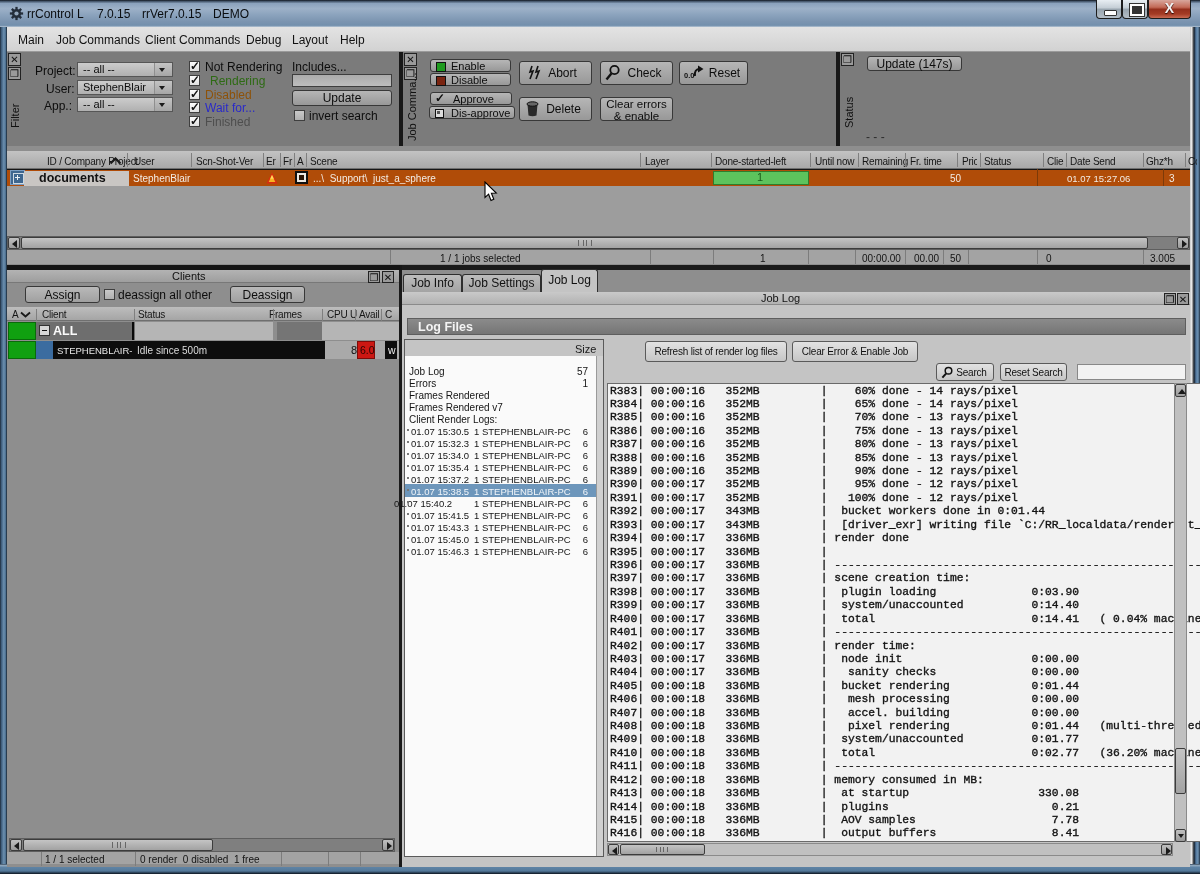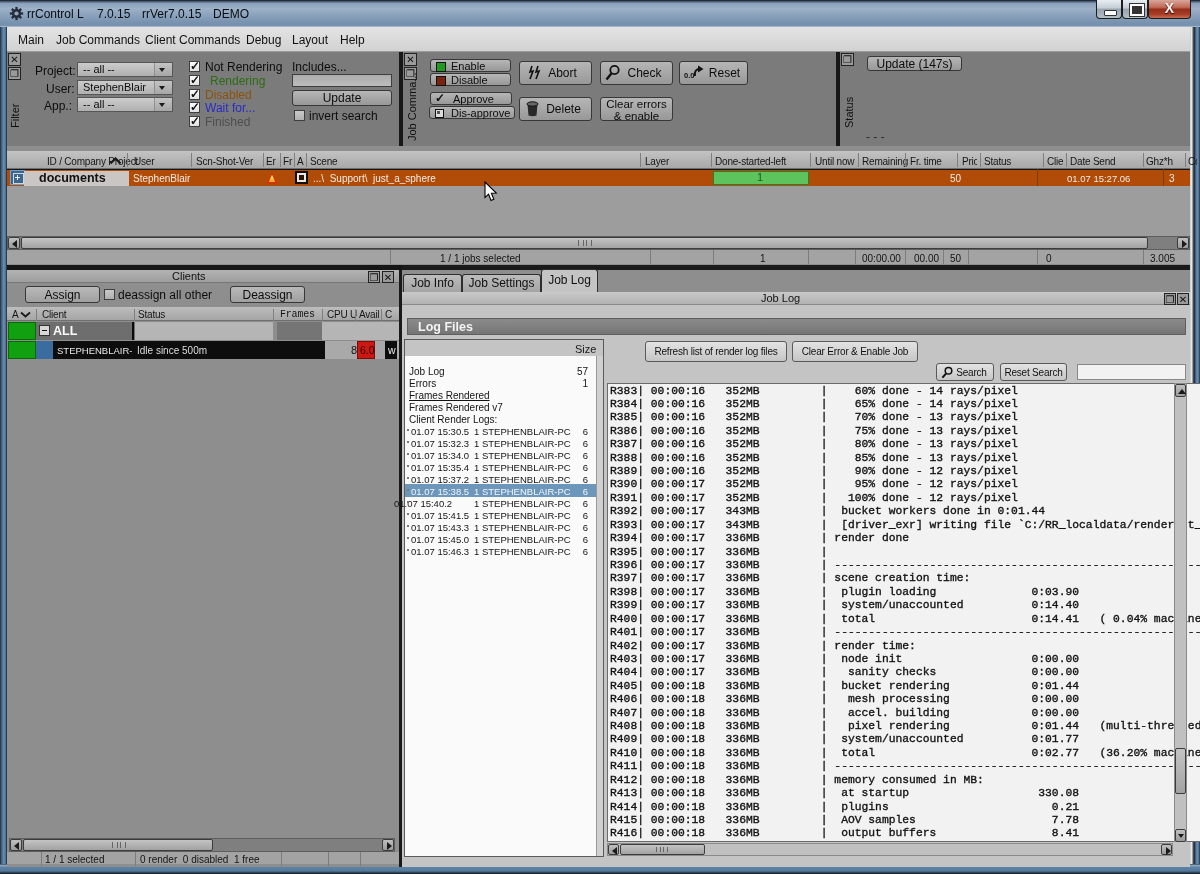--- a/index.html
+++ b/index.html
@@ -316,21 +316,21 @@
 <div class="abs lbl" style="left:118px;top:288px;">deassign all other</div>
 <div class="abs pbtn" style="left:230px;top:286px;width:75px;height:17px;line-height:16px;background:linear-gradient(#b9b9b9,#a0a0a0);">Deassign</div>
 
 <div class="abs" style="left:7px;top:307px;width:392px;height:14px;background:linear-gradient(#bdbdbd,#a5a5a5);border-bottom:1px solid #6f6f6f;box-sizing:border-box;"></div>
 <div class="abs ch" style="left:12px;top:309px;">A</div>
 <svg class="abs" style="left:20px;top:311px;" width="11" height="7" viewBox="0 0 11 7">
       <path d="M1 1.5 L5.5 5.5 L10 1.5" fill="none" stroke="#1a1a1a" stroke-width="1.8"></path>
     </svg>
 <div class="abs ch" style="left:42px;top:309px;">Client</div>
 <div class="abs ch" style="left:138px;top:309px;">Status</div>
-<div class="abs ch" style="left:280px;top:309px;font-family:Liberation Mono, monospace;">Frames</div>
+<div class="abs ch" style="left:269px;top:309px;">Frames</div>
 <div class="abs ch" style="left:327px;top:309px;">CPU U</div>
 <div class="abs ch" style="left:359px;top:309px;width:20px;overflow:hidden;">Availa</div>
 <div class="abs ch" style="left:385px;top:309px;">C</div>
 <div class="abs csep" style="left:36px;"></div>
     <div class="abs csep" style="left:134px;"></div>
 <div class="abs csep" style="left:273px;"></div>
     <div class="abs csep" style="left:322px;"></div>
 <div class="abs csep" style="left:355px;"></div>
     <div class="abs csep" style="left:381px;"></div>
 
@@ -399,21 +399,21 @@
 
 <div class="abs" style="left:404px;top:339px;width:200px;height:518px;background:#c4c4c4;border:1px solid #5a5a5a;box-sizing:border-box;"></div>
 <div class="abs lit" style="left:575px;top:343px;">Size</div>
 <div class="abs" style="left:405px;top:356px;width:191px;height:500px;background:#fafafa;"></div>
 <div class="abs" style="left:596px;top:356px;width:7px;height:500px;background:#d0d0d0;border-left:1px solid #9a9a9a;box-sizing:border-box;"></div>
 <div id="loglist"></div>
 <div class="lrow" style="left:409px;top:365.5px;">Job Log</div>
 <div class="lrow" style="left:570px;top:365.5px;width:18px;text-align:right;">57</div>
 <div class="lrow" style="left:409px;top:377.5px;">Errors</div>
 <div class="lrow" style="left:570px;top:377.5px;width:18px;text-align:right;">1</div>
-<div class="lrow" style="left:409px;top:389.5px;text-decoration:underline;">Frames Rendered</div>
+<div class="lrow" style="left:409px;top:389.5px;">Frames Rendered</div>
 <div class="lrow" style="left:409px;top:401.5px;">Frames Rendered v7</div>
 <div class="lrow" style="left:409px;top:413.5px;">Client Render Logs:</div>
 <div class="lrow ent" style="left:411px;top:425.5px;color:#141414;">01.07 15:30.5</div>
 <div class="lrow ent" style="left:474px;top:425.5px;color:#141414;">1 STEPHENBLAIR-PC</div>
 <div class="lrow ent" style="left:576px;top:425.5px;width:12px;text-align:right;color:#141414;">6</div>
 <div class="abs" style="left:407px;top:428.5px;width:2px;height:2px;background:#777;"></div>
 <div class="lrow ent" style="left:411px;top:437.5px;color:#141414;">01.07 15:32.3</div>
 <div class="lrow ent" style="left:474px;top:437.5px;color:#141414;">1 STEPHENBLAIR-PC</div>
 <div class="lrow ent" style="left:576px;top:437.5px;width:12px;text-align:right;color:#141414;">6</div>
 <div class="abs" style="left:407px;top:440.5px;width:2px;height:2px;background:#777;"></div>

